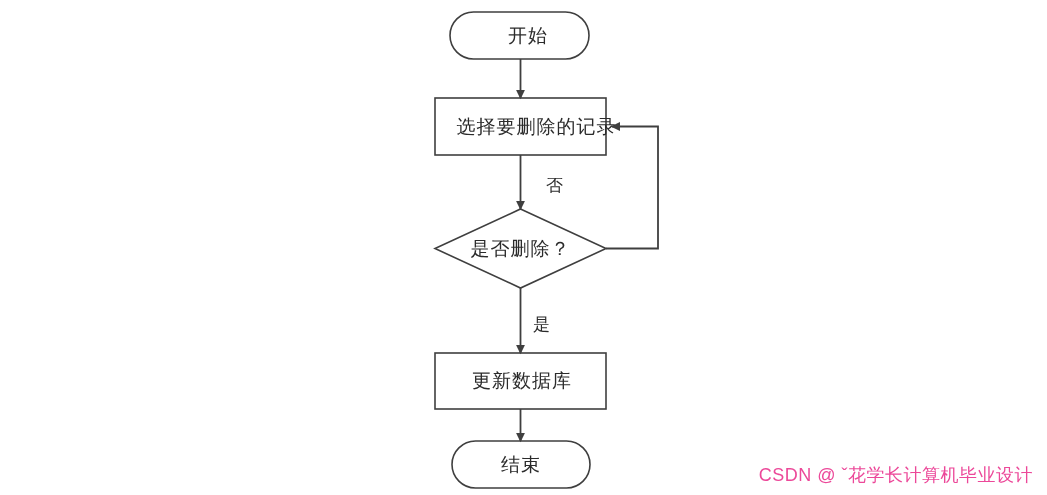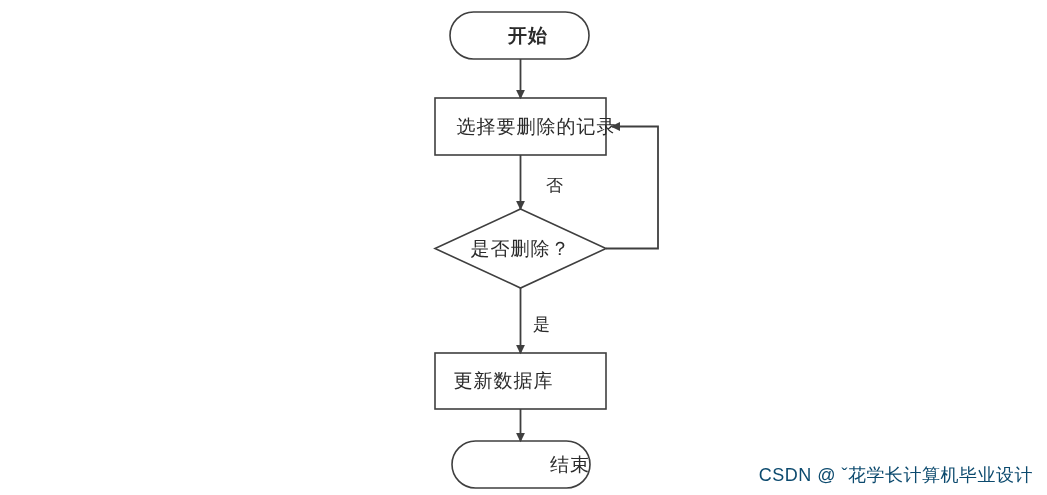--- a/index.html
+++ b/index.html
@@ -36,21 +36,21 @@
     color: #2b2b2b;
     font-family: "Liberation Serif", "DejaVu Serif", serif;
     font-size: 17px;
     white-space: nowrap;
     line-height: 1;
   }
   #watermark {
     position: absolute;
     right: 14px;
     bottom: 8px;
-    color: #0c4a6e;
+    color: #ec4899;
     font-family: "Liberation Sans", "DejaVu Sans", sans-serif;
     font-size: 18px;
     letter-spacing: 0.5px;
     white-space: nowrap;
     user-select: none;
   }
 </style>
 </head>
 <body>
 
@@ -75,27 +75,27 @@
 
   <line x1="520.5" y1="155" x2="520.5" y2="209" stroke="#3f3f3f" stroke-width="1.8" marker-end="url(#arrowhead)"></line>
 
   <polyline points="606,248.5 658,248.5 658,126.5 612,126.5" fill="none" stroke="#3f3f3f" stroke-width="1.8" marker-end="url(#arrowhead)"></polyline>
 
   <line x1="520.5" y1="288" x2="520.5" y2="353" stroke="#3f3f3f" stroke-width="1.8" marker-end="url(#arrowhead)"></line>
 
   <line x1="520.5" y1="409" x2="520.5" y2="441" stroke="#3f3f3f" stroke-width="1.8" marker-end="url(#arrowhead)"></line>
 </svg>
 
-<div class="node-label" style="left:450px; top:26px; width:156px;font-weight:bold;">开始</div>
+<div class="node-label" style="left:450px; top:26px; width:156px;">开始</div>
 
 <div class="node-label" style="left:435px; top:117px; width:203px;">选择要删除的记录</div>
 
 <div class="node-label" style="left:435px; top:239px; width:171px;font-family:Liberation Serif, serif;">是否删除？</div>
 
-<div class="node-label" style="left:435px; top:371px; width:137px;">更新数据库</div>
+<div class="node-label" style="left:435px; top:371px; width:137px;text-align:right;">更新数据库</div>
 
-<div class="node-label" style="left:452px; top:455px; width:138px;text-align:right;">结束</div>
+<div class="node-label" style="left:452px; top:455px; width:138px;">结束</div>
 
 <div class="edge-label" style="left:546px; top:177px;">否</div>
 
 <div class="edge-label" style="left:533px; top:316px;">是</div>
 
 <div id="watermark">CSDN @  ˇ花学长计算机毕业设计</div>
 
 </body></html>

